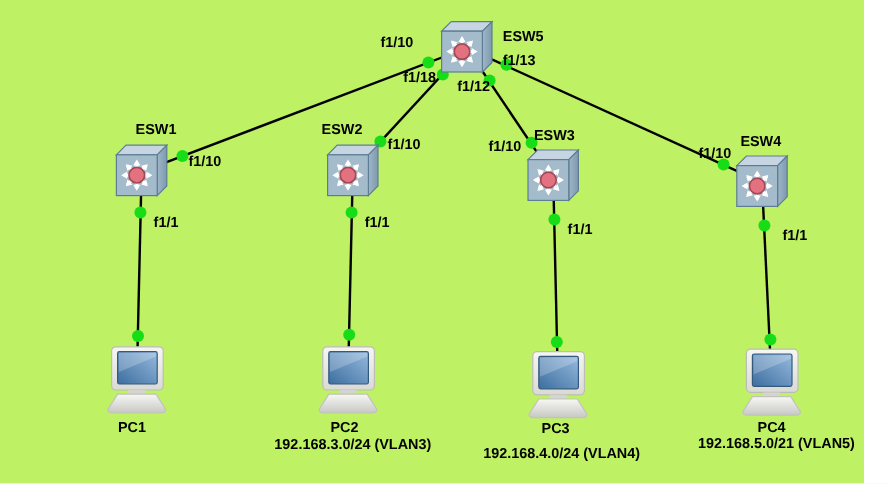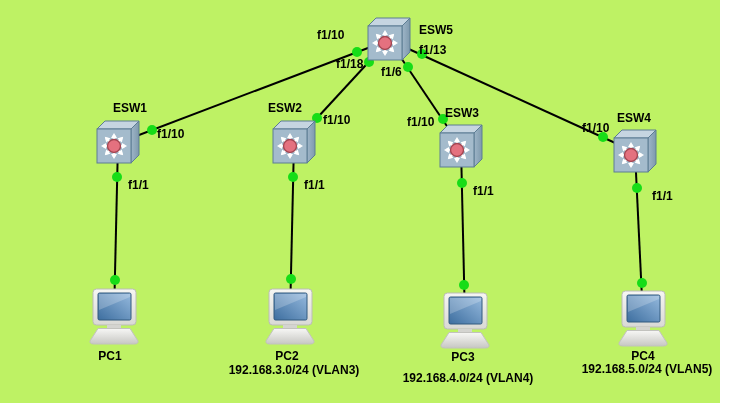--- a/index.html
+++ b/index.html
@@ -99,21 +99,21 @@
       <circle cx="291" cy="279" r="5"></circle>
       <circle cx="462" cy="183" r="5"></circle>
       <circle cx="464" cy="285" r="5"></circle>
       <circle cx="637" cy="188" r="5"></circle>
       <circle cx="642" cy="283" r="5"></circle>
     </g>
   </svg>
 
   <span class="lbl" style="left:317px; top:29px">f1/10</span>
   <span class="lbl" style="left:336px; top:58px">f1/18</span>
-  <span class="lbl" style="left:381px; top:66px">f1/6</span>
+  <span class="lbl" style="left:381px; top:66px">f1/12</span>
   <span class="lbl" style="left:419px; top:44px">f1/13</span>
 
   <span class="lbl" style="left:157px; top:128px">f1/10</span>
   <span class="lbl" style="left:323px; top:114px">f1/10</span>
   <span class="lbl" style="left:407px; top:116px">f1/10</span>
   <span class="lbl" style="left:582px; top:122px">f1/10</span>
 
   <span class="lbl" style="left:128px; top:179px">f1/1</span>
   <span class="lbl" style="left:304px; top:179px">f1/1</span>
   <span class="lbl" style="left:473px; top:185px">f1/1</span>
@@ -124,21 +124,21 @@
   <span class="lbl" style="left:268px; top:102px">ESW2</span>
   <span class="lbl" style="left:445px; top:107px">ESW3</span>
   <span class="lbl" style="left:617px; top:112px">ESW4</span>
 
   <span class="lbl centered" style="left:110px; top:350px">PC1</span>
   <span class="lbl centered" style="left:287px; top:350px">PC2</span>
   <span class="lbl centered" style="left:294px; top:364px">192.168.3.0/24 (VLAN3)</span>
   <span class="lbl centered" style="left:463px; top:351px">PC3</span>
   <span class="lbl centered" style="left:468px; top:372px">192.168.4.0/24 (VLAN4)</span>
   <span class="lbl centered" style="left:643px; top:350px">PC4</span>
-  <span class="lbl centered" style="left:647px; top:363px">192.168.5.0/24 (VLAN5)</span>
+  <span class="lbl centered" style="left:647px; top:363px">192.168.5.0/21 (VLAN5)</span>
 
   <div class="node" style="left:366px; top:17px">
     <svg width="46" height="46" viewBox="0 0 46 46">
         <use href="#sym-switch"></use>
       </svg>
   </div>
   <div class="node" style="left:95px; top:120px">
     <svg width="46" height="46" viewBox="0 0 46 46">
         <use href="#sym-switch"></use>
       </svg>

